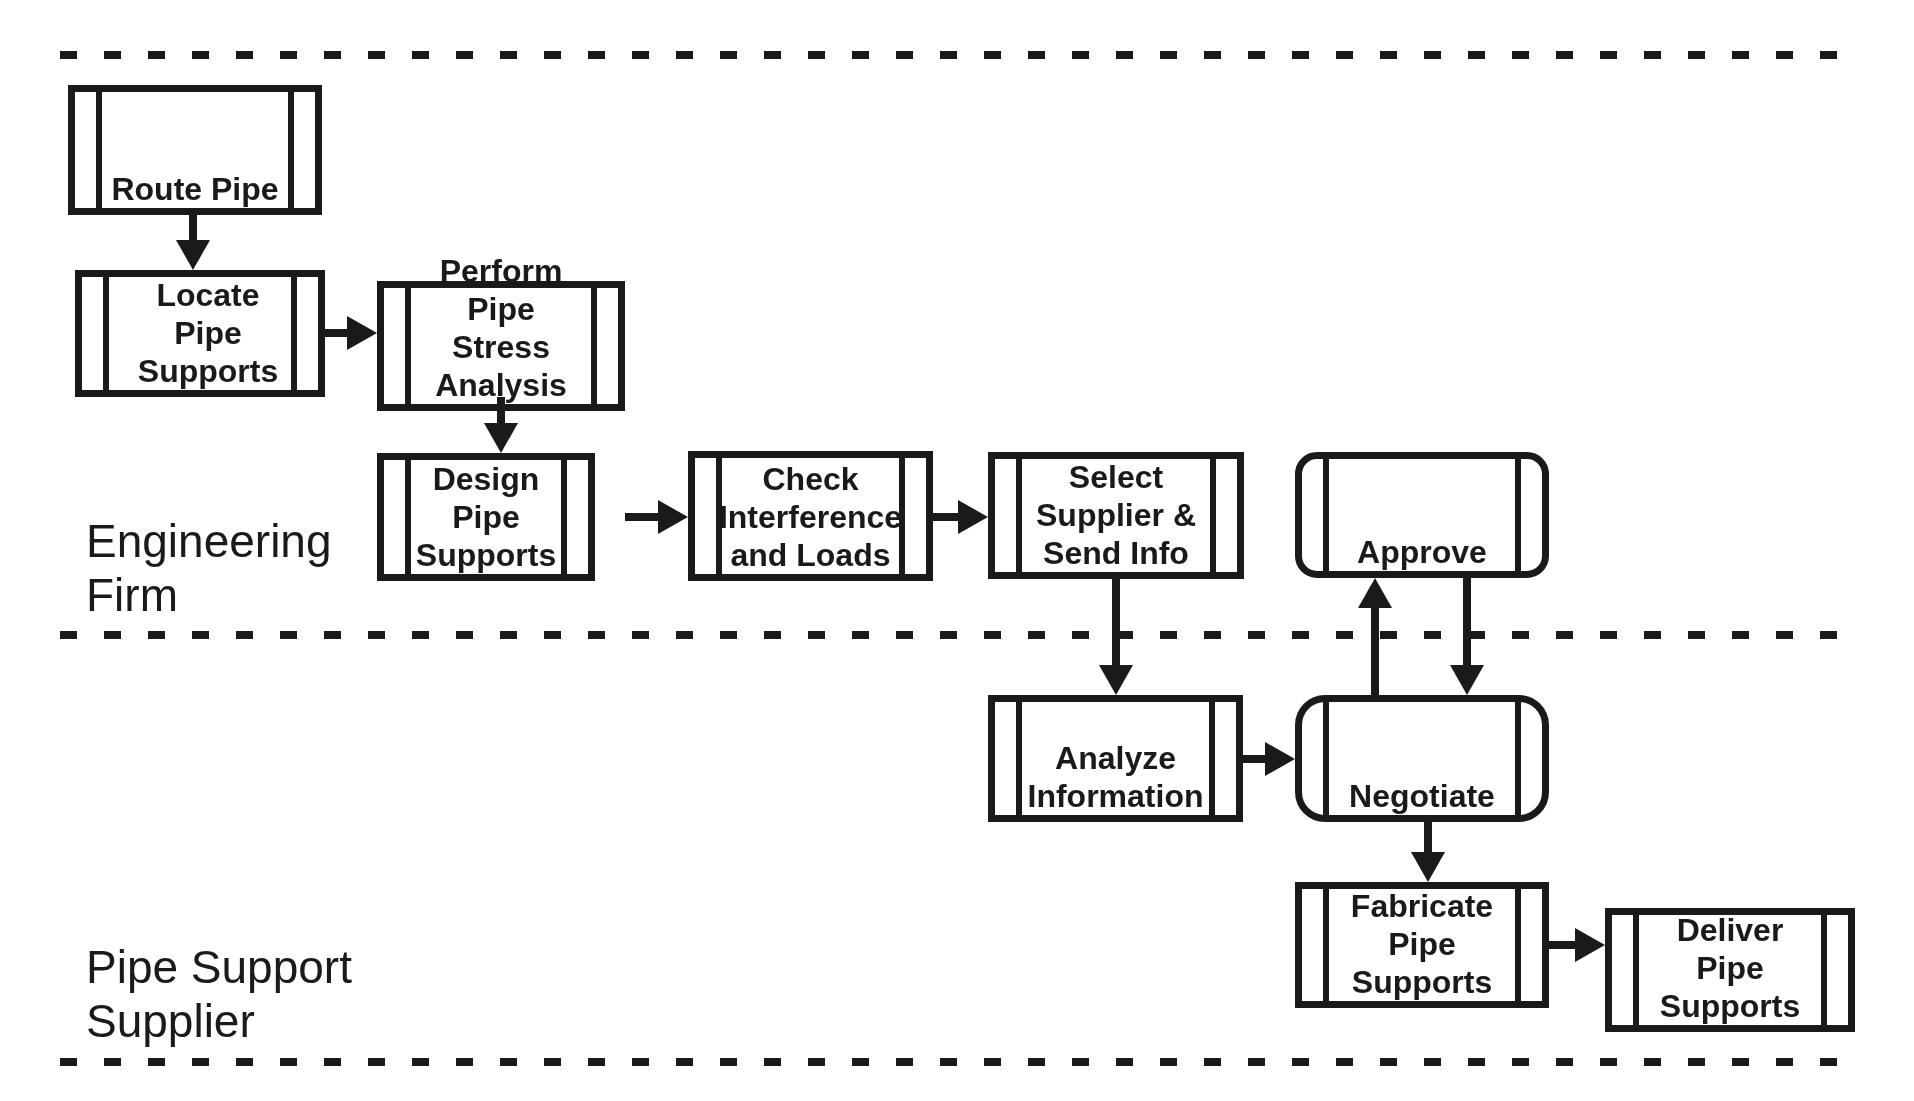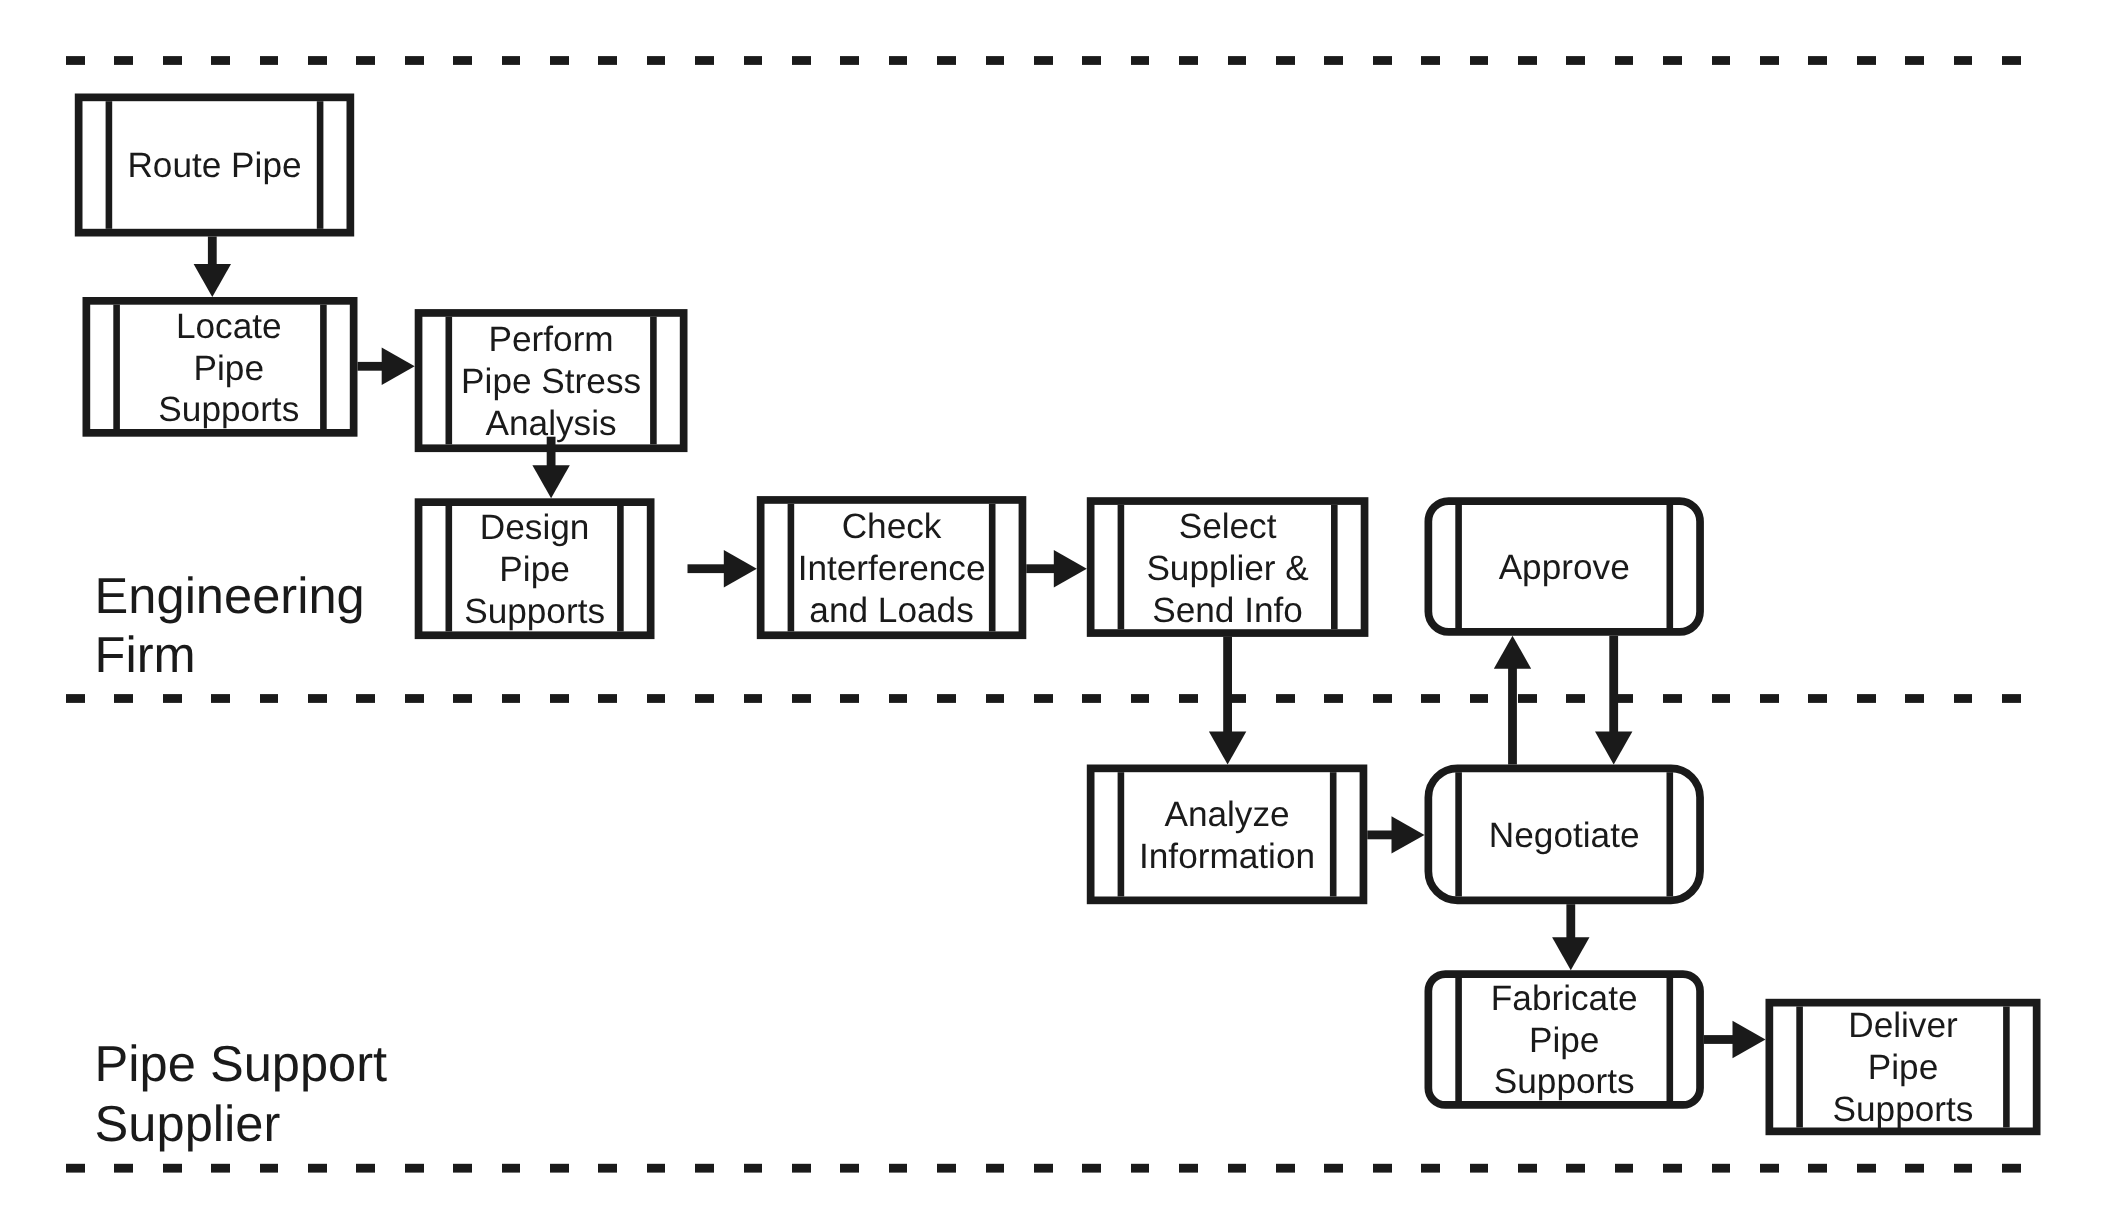--- a/index.html
+++ b/index.html
@@ -17,21 +17,21 @@
 
   
   .lane-label {
     position:absolute; left:86px;
     font-size:46px; line-height:54px; white-space:pre-line; color:var(--ink);
   }
 
   
   .node {
     position:absolute; background:#fff; border:7px solid var(--ink);
-    display:flex; align-items:center; justify-content:center; text-align:center;
+    display:flex; align-items:flex-end; justify-content:center; text-align:center;font-weight:bold;
   }
   .node .bar { position:absolute; top:0; bottom:0; width:6px; background:var(--ink); }
   .node .bar-l { left:21px; }
   .node .bar-r { right:21px; }
   .node-label {
     position:relative; font-size:32px; line-height:38px; white-space:pre-line;
     color:var(--ink); padding:0 34px;
   }
 
   
@@ -130,21 +130,21 @@
     <span class="node-label">Analyze
 Information</span>
   </div>
 
   <div class="node" style="left:1295px; top:695px; width:254px; height:127px;border-radius:30px;">
     <span class="bar bar-l"></span>
     <span class="bar bar-r"></span>
     <span class="node-label">Negotiate</span>
   </div>
 
-  <div class="node" style="left:1295px; top:882px; width:254px; height:126px;border-radius:19px;">
+  <div class="node" style="left:1295px; top:882px; width:254px; height:126px;">
     <span class="bar bar-l"></span>
     <span class="bar bar-r"></span>
     <span class="node-label">Fabricate
 Pipe
 Supports</span>
   </div>
 
   <div class="node" style="left:1605px; top:884px; width:250px; height:124px;margin-top:24px;">
     <span class="bar bar-l"></span>
     <span class="bar bar-r"></span>

